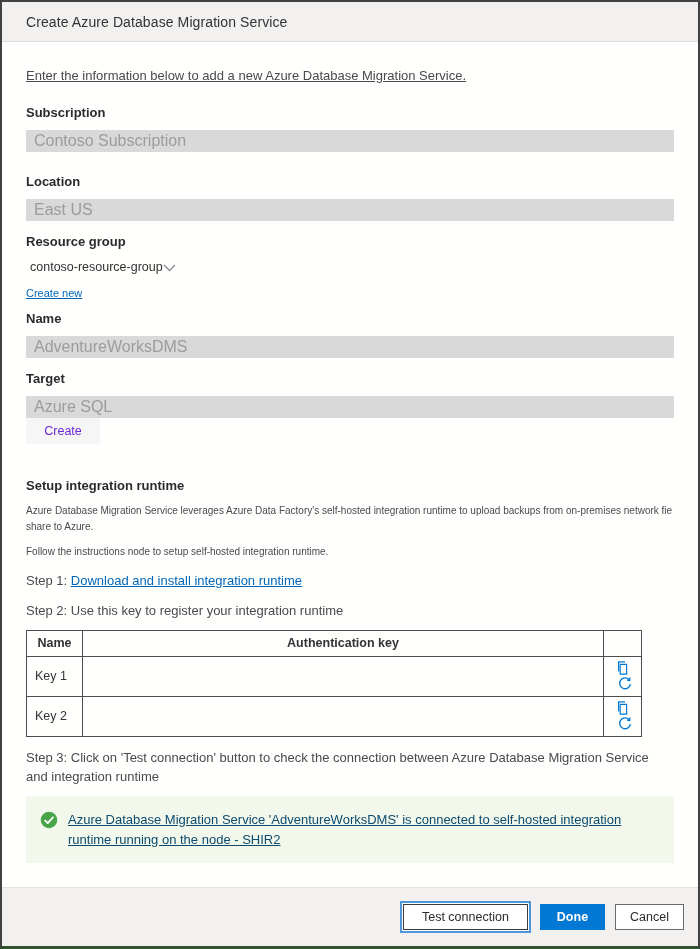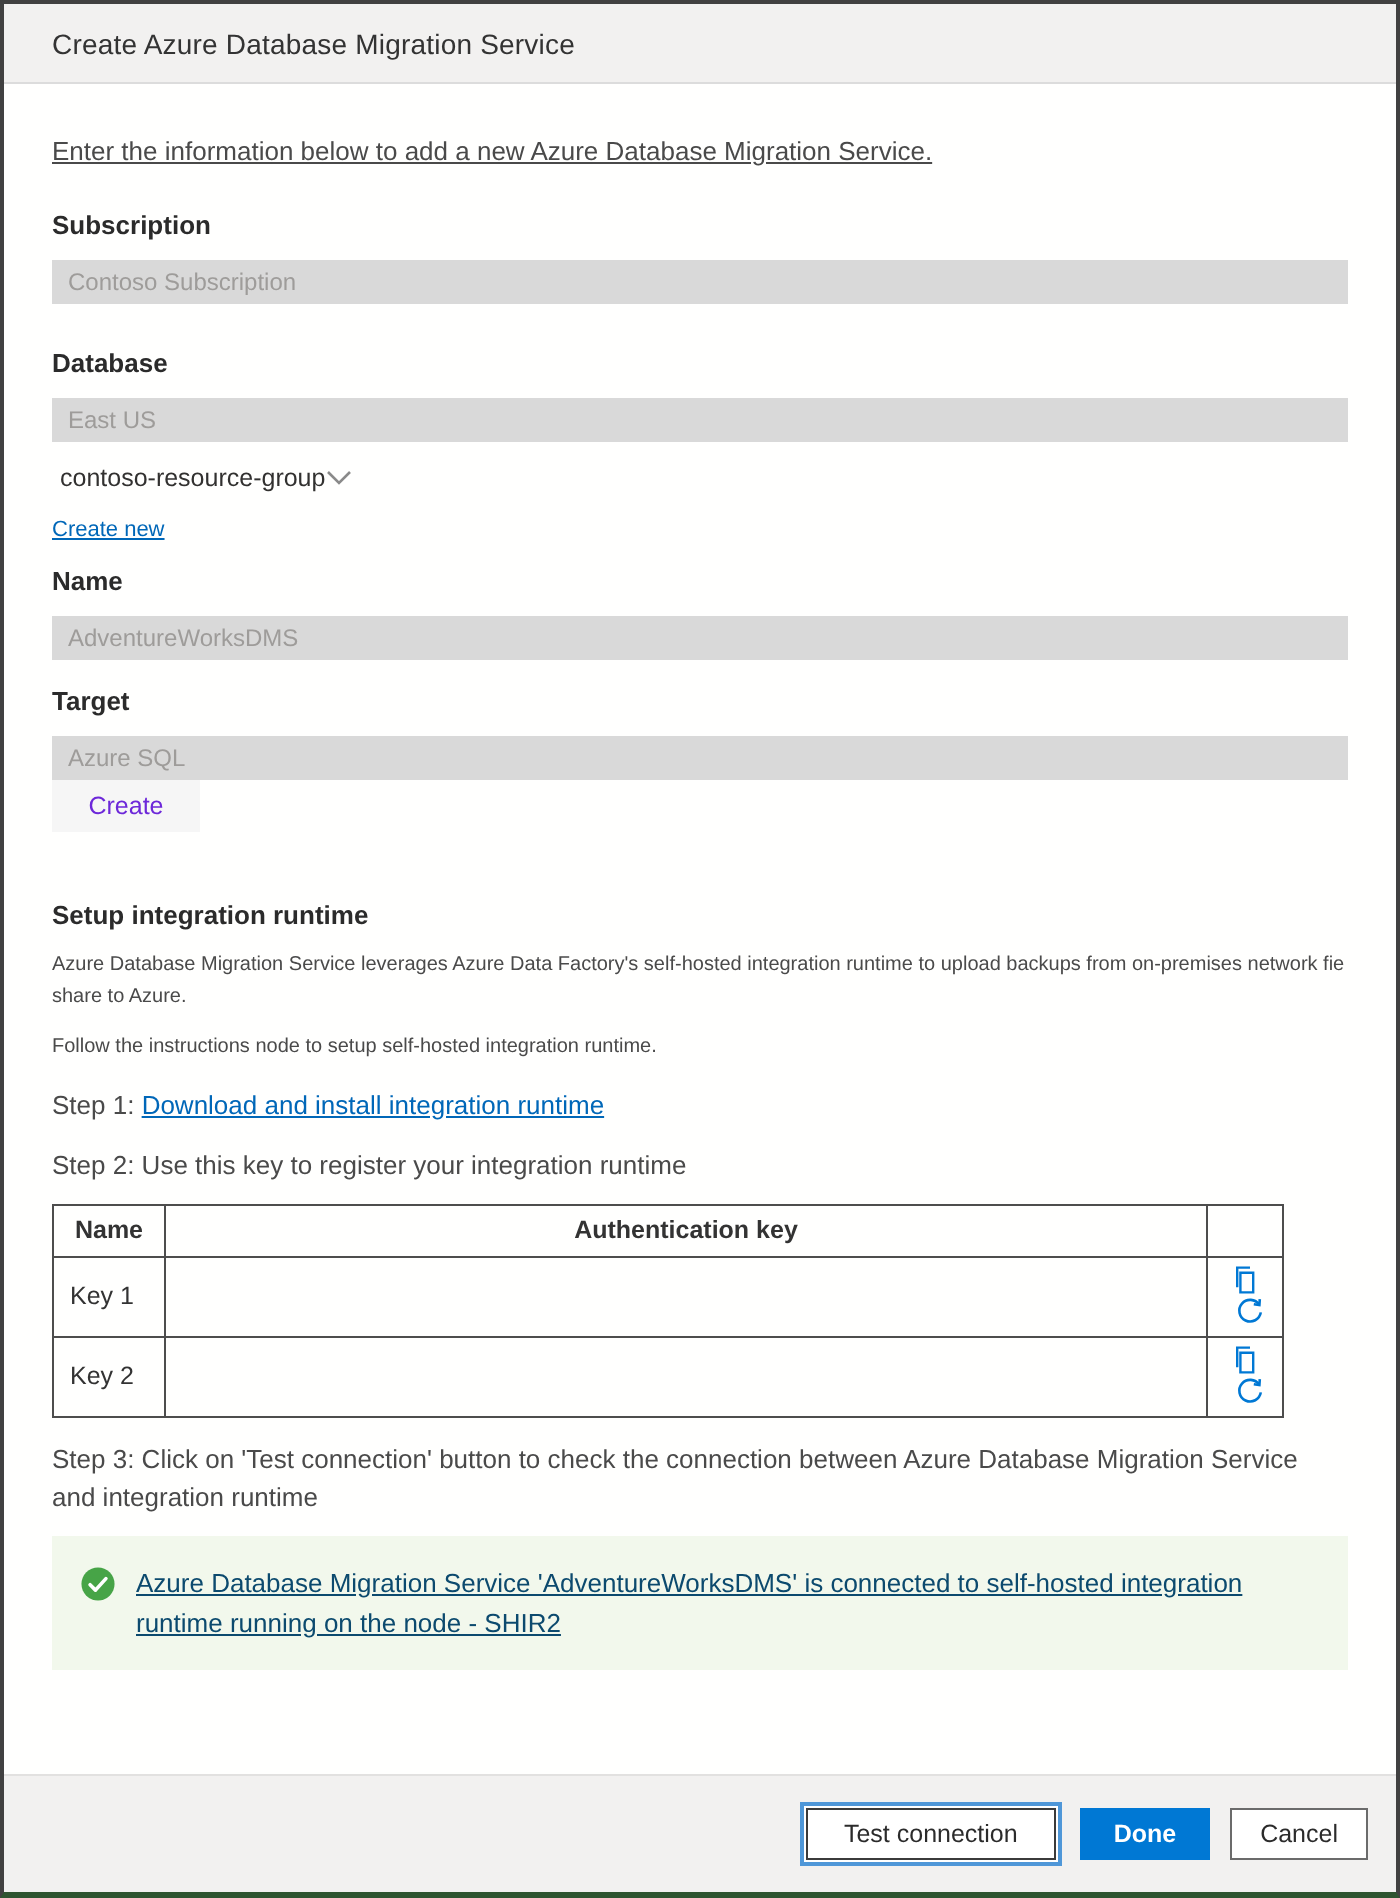--- a/index.html
+++ b/index.html
@@ -48,21 +48,21 @@
     color: #2b2b2b;
     margin-top: 22px;
   }
   .text-input {
     margin-top: 10px;
     width: 100%;
     height: 22px;
     background: #d9d9d9;
     border: none;
     color: #9e9c9a;
-    font-size: 12px;
+    font-size: 16px;
     font-family: inherit;
     padding: 0 8px;
     display: block;
   }
   .select-row {
     margin-top: 4px;
     height: 28px;
     display: flex;
     align-items: center;
     justify-content: flex-start;
@@ -199,23 +199,24 @@
     <span class="dialog-title">Create Azure Database Migration Service</span>
   </div>
 
   <div class="content">
 
     <div class="intro">Enter the information below to add a new Azure Database Migration Service.</div>
 
     <div class="field-label">Subscription</div>
     <input class="text-input" type="text" disabled="" value="Contoso Subscription" style="">
 
-    <div class="field-label">Database</div>
+    <div class="field-label">Location</div>
     <input class="text-input" type="text" disabled="" value="East US" style="">
 
+    <div class="field-label mt13">Resource group</div>
     <div class="select-row">
       <span class="select-value">contoso-resource-group</span>
       <span>
         <svg width="13" height="8" viewBox="0 0 13 8">
             <path d="M1 1 L6.5 6.5 L12 1" stroke="#8a8a8a" stroke-width="1.3" fill="none"></path>
           </svg>
       </span>
     </div>
     <div class="create-new-row">
       <a class="link">Create new</a>

